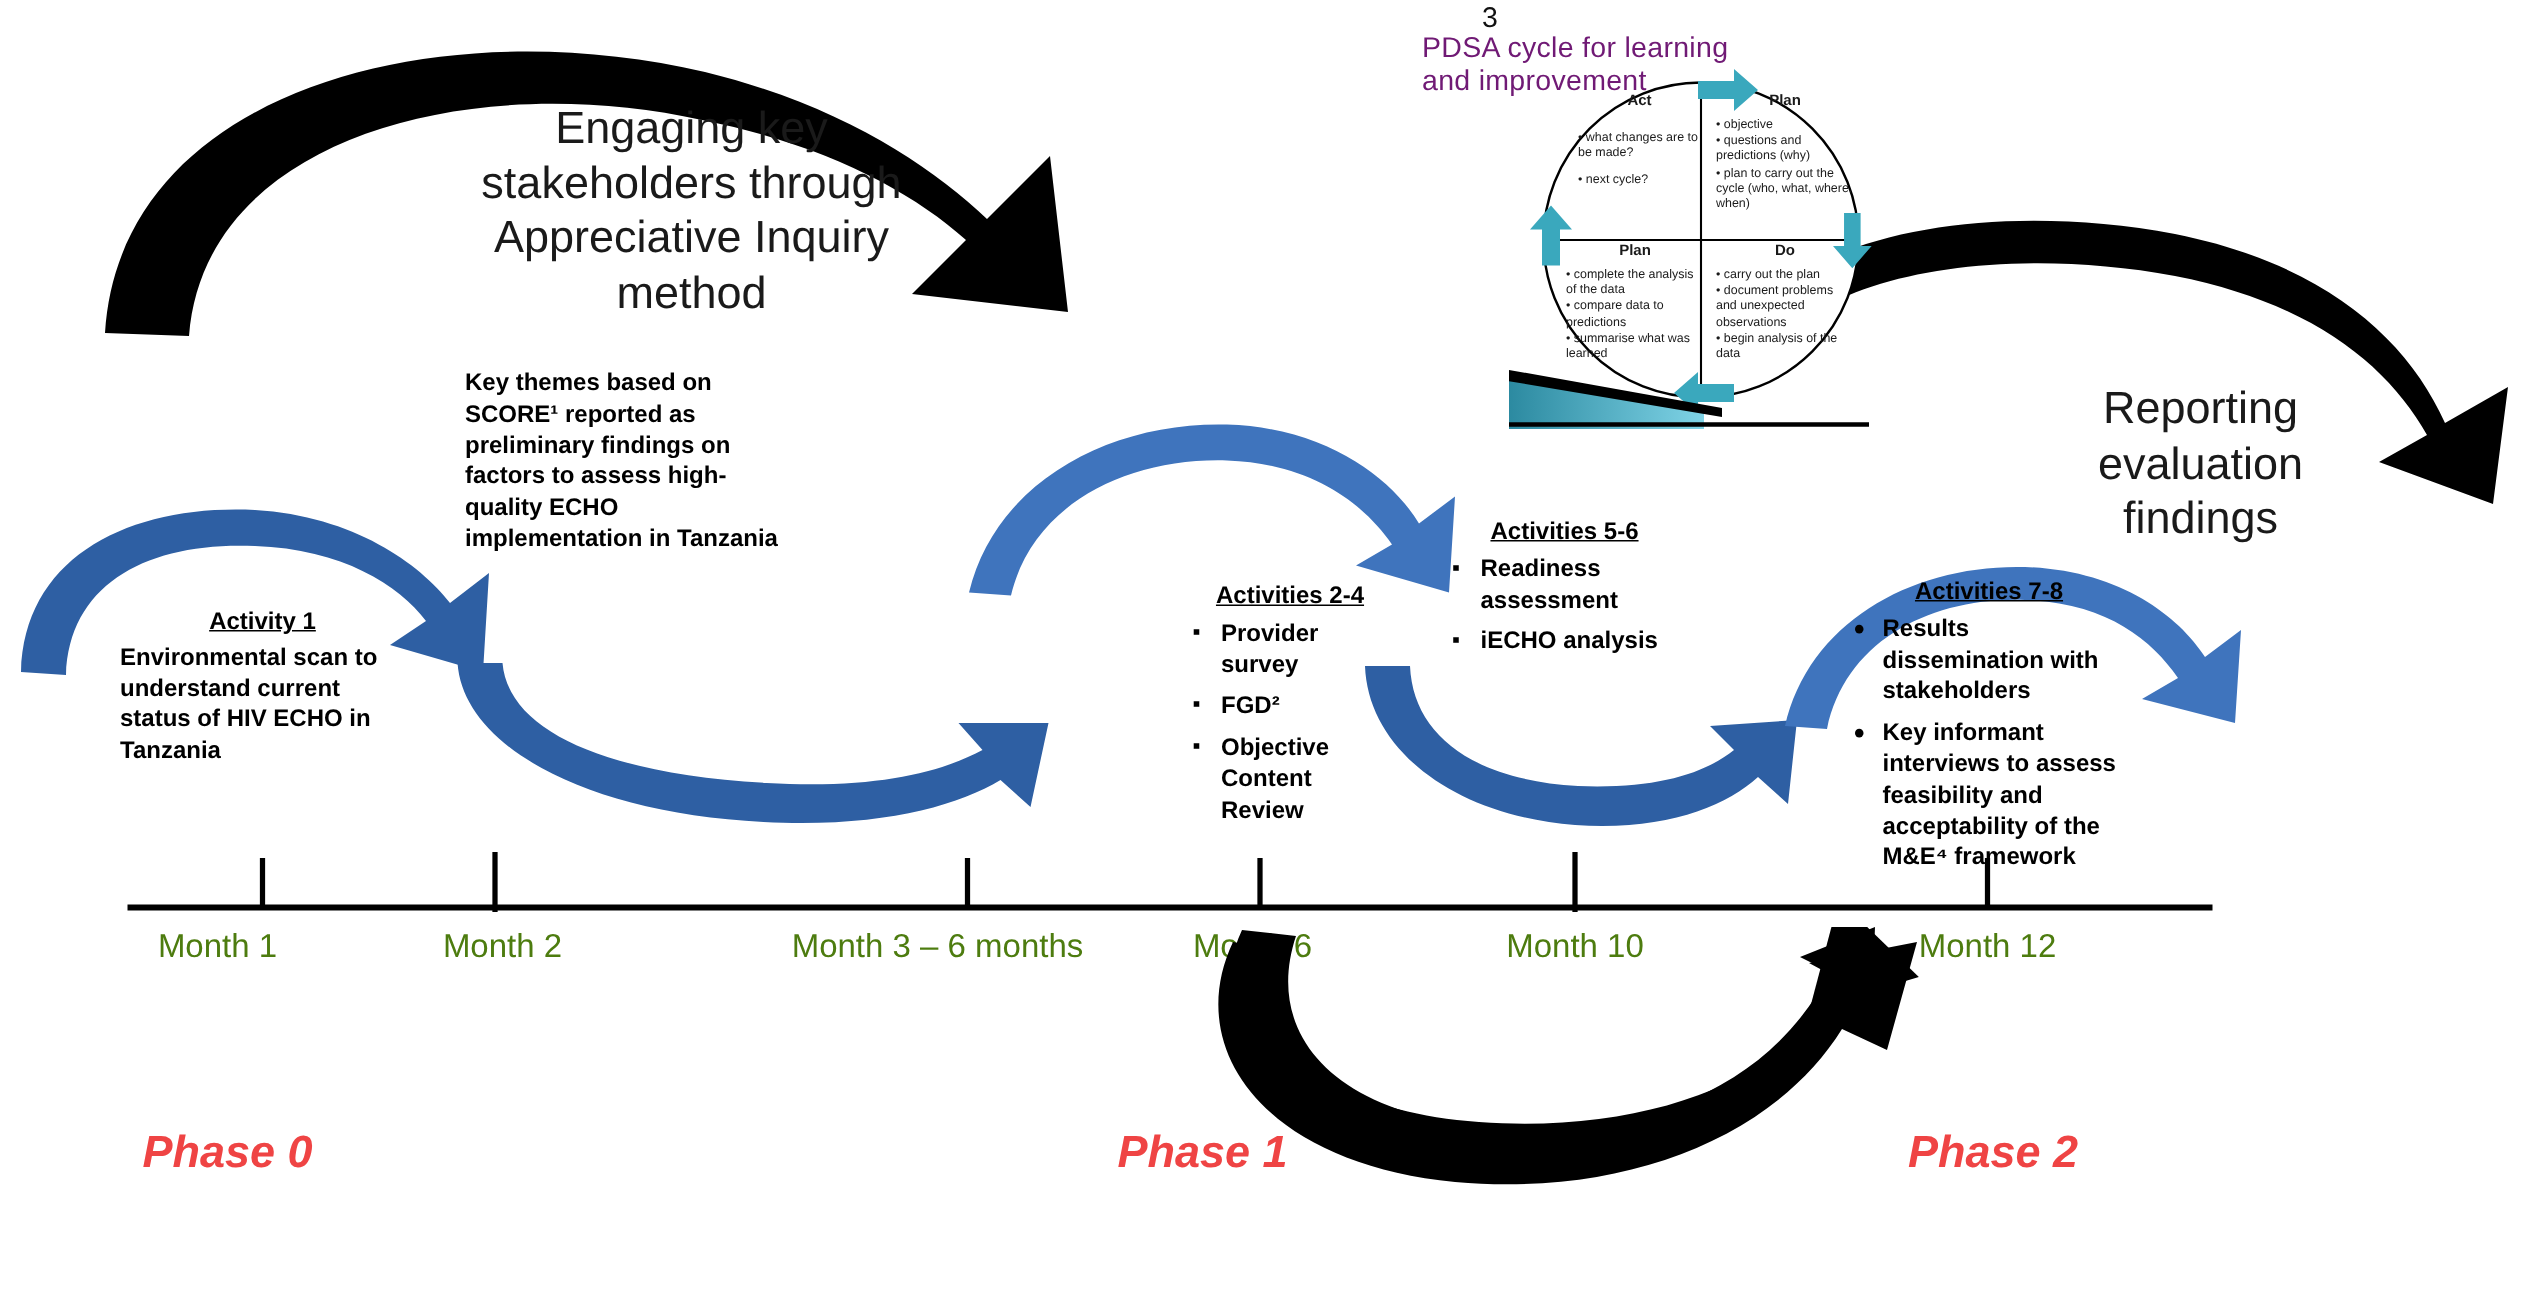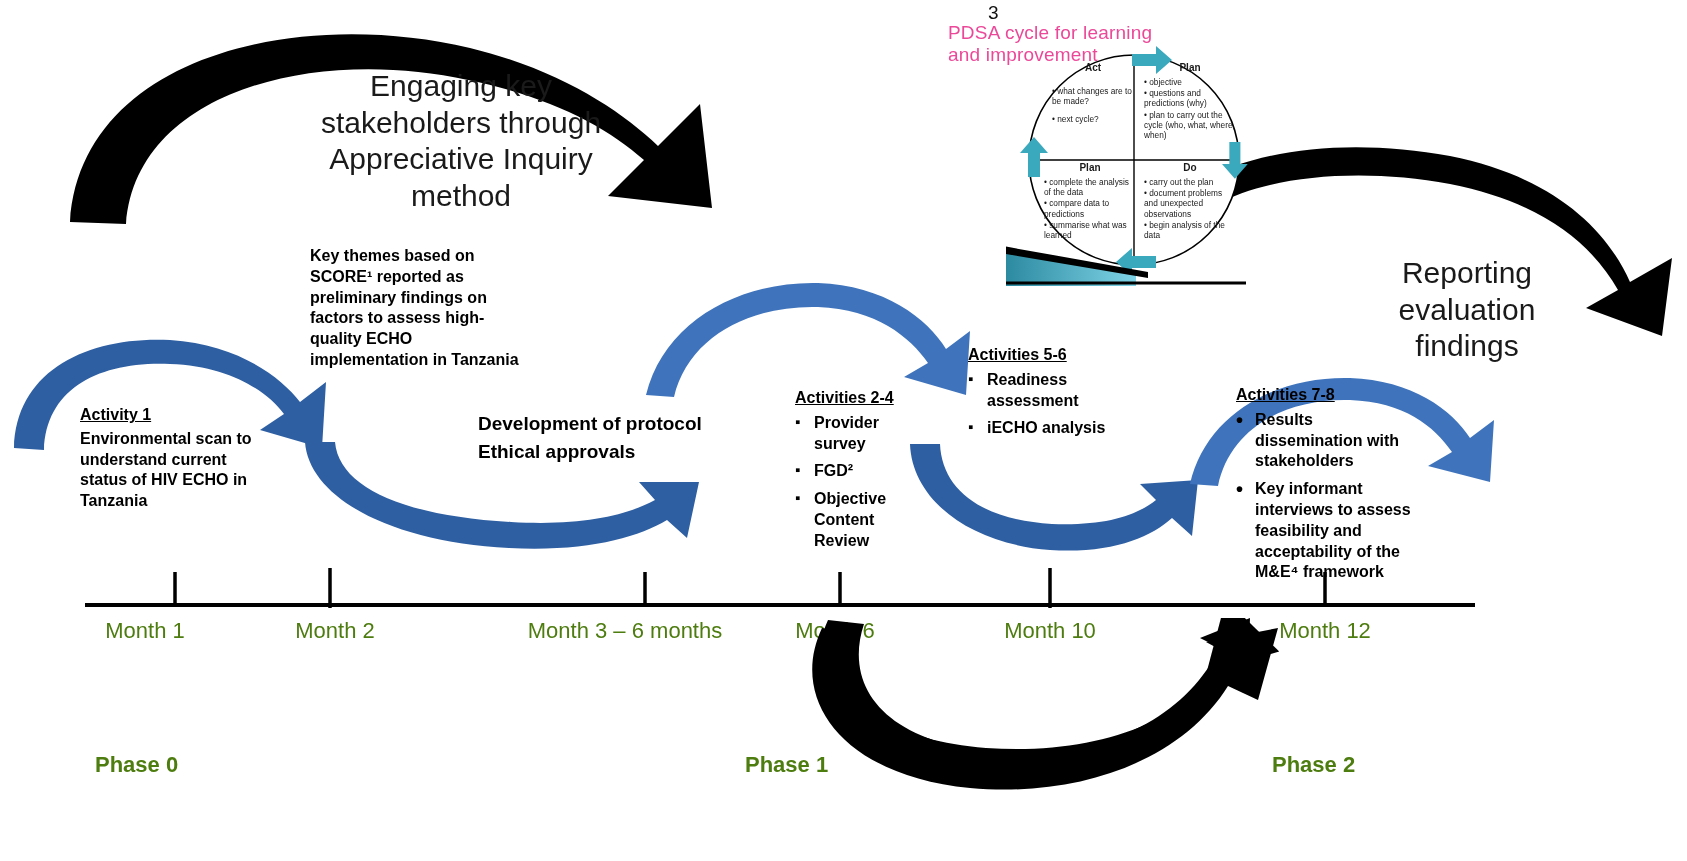--- a/index.html
+++ b/index.html
@@ -3,32 +3,32 @@
 <meta charset="utf-8">
 <style>
   html,body{margin:0;padding:0;background:#fff;}
   body{width:1687px;height:861px;position:relative;overflow:hidden;
        font-family:"Liberation Sans", sans-serif;color:#000;}
   #stage{position:absolute;inset:0;}
   .abs{position:absolute;}
   svg{display:block;}
   .ttl{font-weight:400;font-size:30px;line-height:1.22;text-align:center;color:#1a1a1a;}
   .blk{font-weight:bold;font-size:16px;line-height:1.30;}
-  .blk .hd{text-decoration:underline;display:block;margin-bottom:3px;}
+  .blk .hd{text-decoration:underline;display:block;margin-bottom:3px;text-align:center;}
   .plain{font-weight:bold;font-size:19px;line-height:1.45;}
   .month{font-size:22px;font-weight:400;text-align:center;color:#4d7c0f;}
-  .phase{font-weight:bold;font-size:22px;color:#4d7c0f;}
+  .phase{font-style:italic;font-weight:bold;font-size:30px;color:#ef4444;}
   .dc{font-size:26px;color:#111;}
   ul.b{list-style:none;margin:4px 0 0 0;padding:0;}
   ul.b li{position:relative;padding-left:19px;margin-bottom:7px;}
   ul.b li:before{content:"\25AA";position:absolute;left:0;top:-1px;font-size:15px;}
   ul.d li:before{content:"\2022";font-size:20px;top:-3px;}
   
   #pdsa{left:940px;top:0px;width:400px;height:300px;}
-  .pdsa-title{font-family:"Liberation Sans",sans-serif;color:#ec4899;font-size:19px;
+  .pdsa-title{font-family:"Liberation Sans",sans-serif;color:#701a75;font-size:19px;
       line-height:1.18;letter-spacing:.2px;}
   .pdsa-sup{font-size:19px;color:#111;}
   .q{position:absolute;font-size:8.3px;line-height:1.22;color:#1a1a1a;}
   .qh{font-weight:bold;font-size:10px;text-align:center;display:block;margin-bottom:3px;}
   .q p{margin:0 0 1px 0;}
 </style>
 </head>
 <body>
 
 <div id="stage">
@@ -153,24 +153,20 @@
   </svg>
 
   
   <div class="abs blk" style="left:80px;top:405px;width:190px;">
     <span class="hd">Activity 1</span>
     <span>Environmental scan to understand current status of HIV ECHO in Tanzania</span>
   </div>
 
   <div class="abs blk" style="left:310px;top:246px;width:222px;">Key themes based on SCORE¹ reported as preliminary findings on factors to assess high-quality ECHO implementation in Tanzania</div>
 
-  <div class="abs plain" style="left:478px;top:410px;width:240px;">
-    <div>Development of protocol</div>
-    <div>Ethical approvals</div>
-  </div>
 
   <div class="abs blk" style="left:795px;top:388px;width:130px;">
     <span class="hd">Activities 2-4</span>
     <ul class="b">
       <li>Provider survey</li>
       <li>FGD²</li>
       <li>Objective Content Review</li>
     </ul>
   </div>
 

